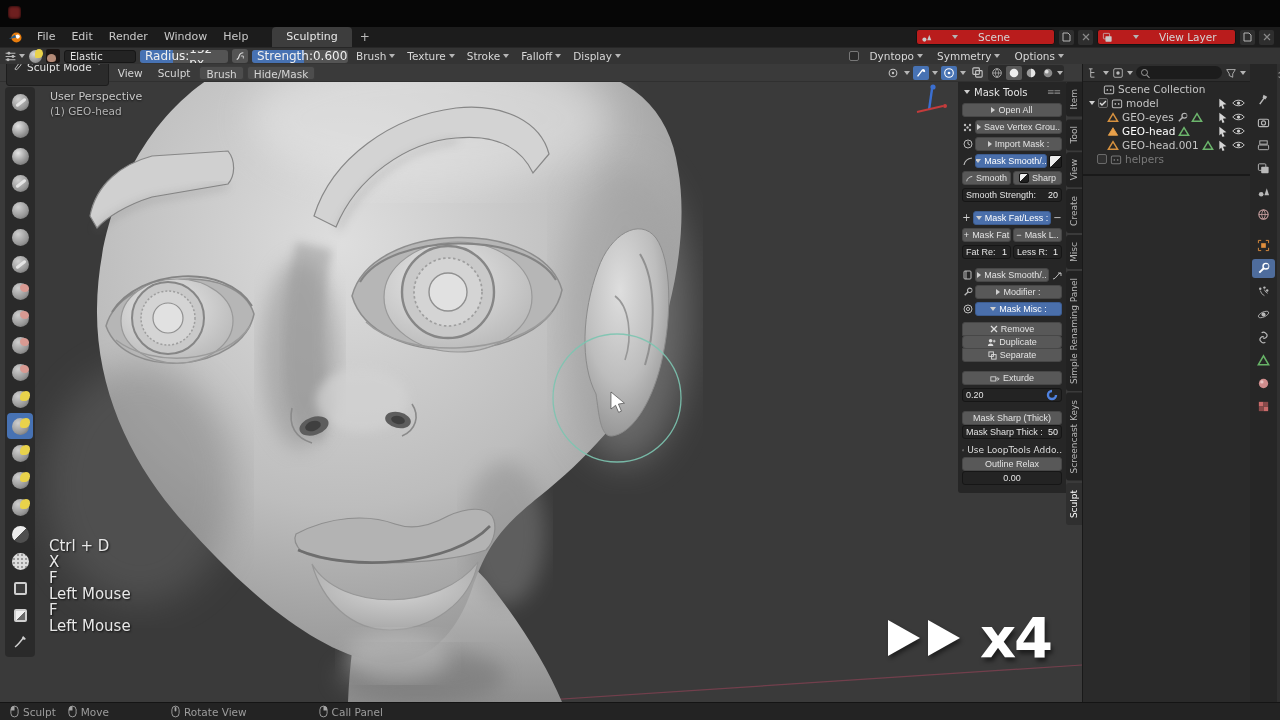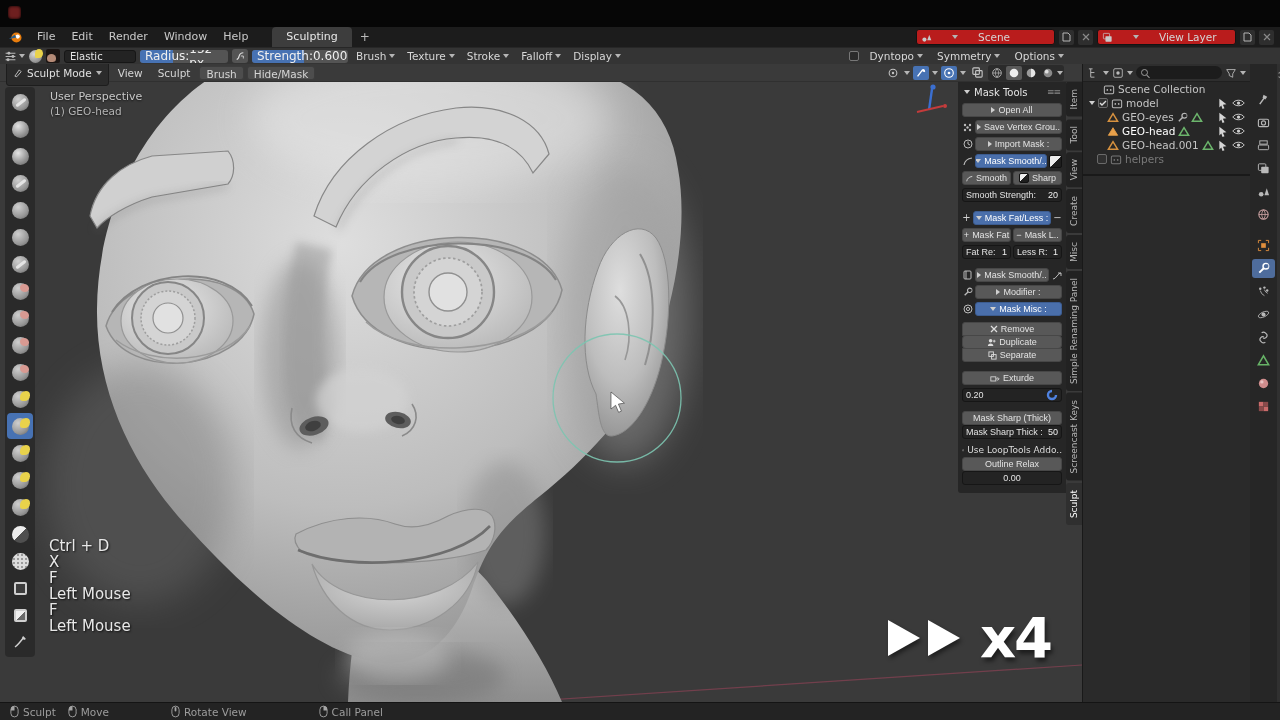--- a/index.html
+++ b/index.html
@@ -39,21 +39,21 @@
   .hd-menu { display:flex; align-items:center; gap:3px; padding:0 4px; color:#d8d8d8; font-size:10.5px; }
   .th-right { margin-left:auto; display:flex; align-items:center; gap:6px; margin-right:208px; }
   .cbx { width:10px; height:10px; border:1px solid #777; border-radius:2px; background:#2a2a2a; }
 
   
   .main { position:absolute; top:64px; left:0; right:0; bottom:18px; display:flex; }
 
   
   .viewport { position:relative; width:1082px; background:#3a3a3a; overflow:hidden; }
   .vpheader { position:absolute; top:0; left:0; right:0; height:18px; background:#3a3a3a; border-bottom:1px solid #303030; display:flex; align-items:center; gap:3px; padding:0 6px; z-index:7; }
-  .mode-btn { display:flex; align-items:center; gap:4px; background:#2b2b2b; border:1px solid #1d1d1d; border-radius:3px; height:26px; padding:0 6px; color:#e0e0e0; font-size:10.5px; }
+  .mode-btn { display:flex; align-items:flex-start; gap:4px; background:#2b2b2b; border:1px solid #1d1d1d; border-radius:3px; height:26px; padding:0 6px; color:#e0e0e0; font-size:10.5px; }
   .vp-menu { padding:0 6px; font-size:10.5px; color:#d5d5d5; line-height:18px; }
   .vp-menu.boxed { background:#4d4d4d; border-radius:3px; line-height:14px; height:14px; border:1px solid #3c3c3c; }
   .vph-right { margin-left:auto; display:flex; align-items:center; gap:3px; margin-right:12px; }
   .vpi { width:16px; height:14px; display:flex; align-items:center; justify-content:center; border-radius:2px; }
   .vpi.on { background:#4772b3; }
   .shade-group { display:flex; align-items:center; background:#2b2b2b; border-radius:3px; padding:1px; gap:1px; }
   .shade-group .vpi.sel { background:#5a5a5a; }
 
   .scene3d { position:absolute; left:0; top:0; z-index:1; }
 

